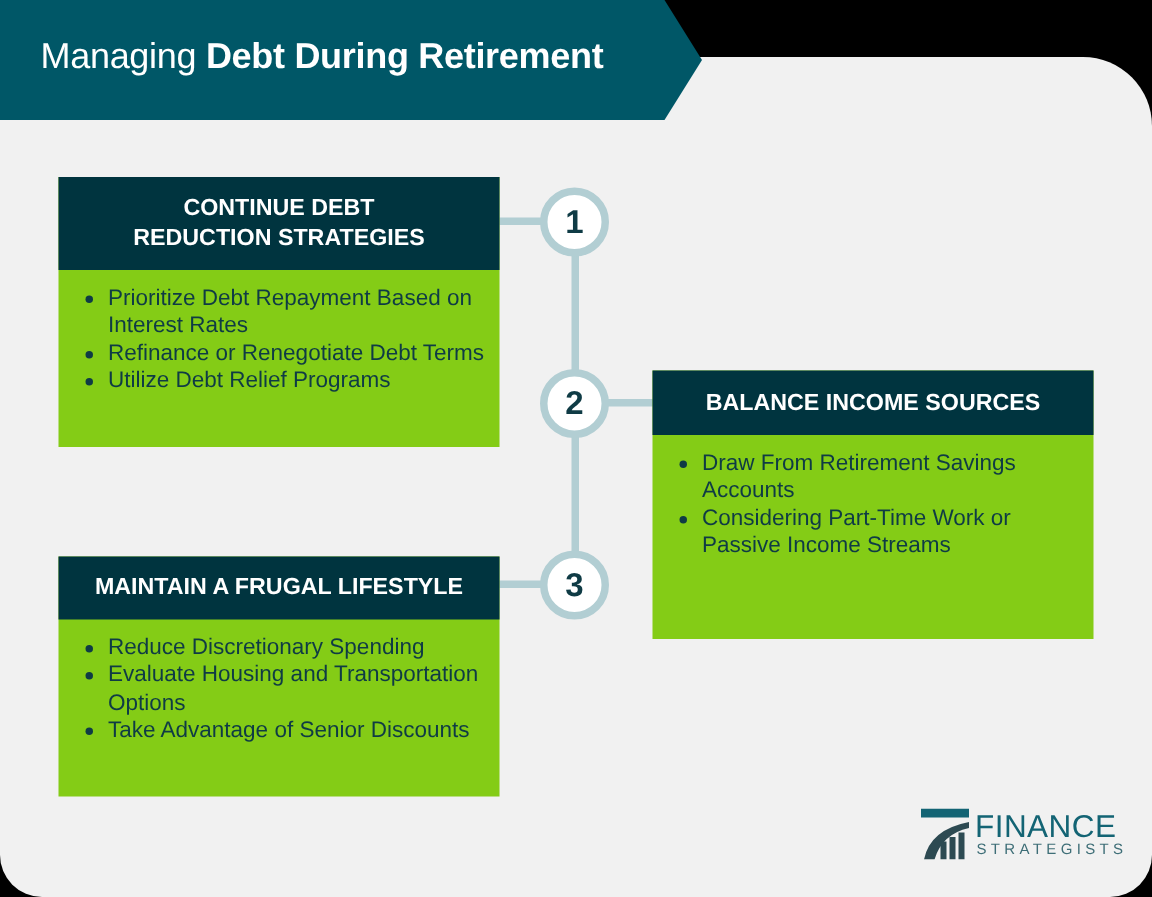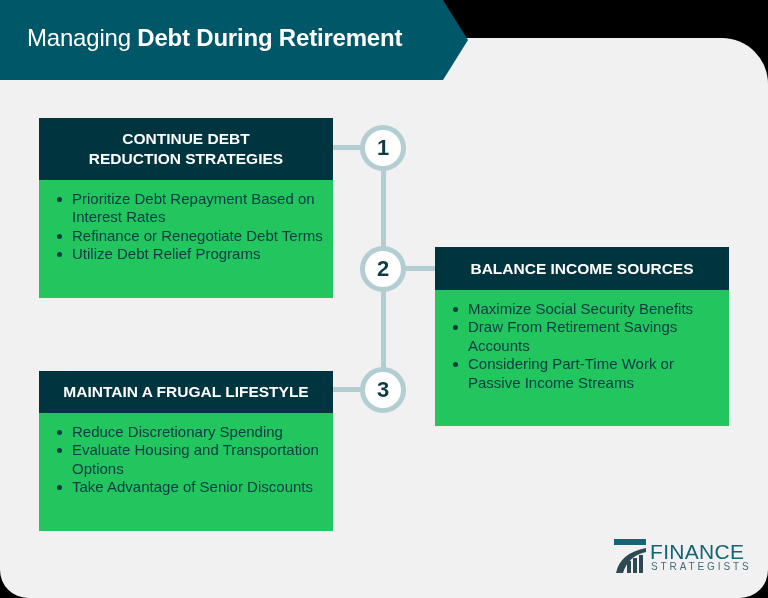--- a/index.html
+++ b/index.html
@@ -21,21 +21,21 @@
       background: #005767;
       clip-path: polygon(0 0, 443px 0, 468px 40px, 443px 80px, 0 80px);
     }
     .banner-title {
       position: absolute; left: 27px; top: 24px; color: #ffffff; font-size: 24px;
       white-space: nowrap; letter-spacing: -0.2px;
     }
     .banner-title .light { font-weight: normal; }
     .banner-title .bold { font-weight: bold; margin-top: 42px; }
 
-    .card { position: absolute; background: #22c55e; }
+    .card { position: absolute; background: #84cc16; }
     .card-head {
       background: #00343f; color: #ffffff; font-weight: bold; font-size: 15.5px;
       text-align: center; display: flex; align-items: center; justify-content: center;
       line-height: 20px; padding: 0 3px; box-sizing: border-box;
     }
     .card ul { list-style: none; margin: 0; padding: 10px 10px 0 33px; }
     .card li {
       position: relative; color: #0f3b45; font-weight: normal; font-size: 15px;
       line-height: 18.4px;
     }
@@ -95,21 +95,20 @@
   <ul>
     <li>Prioritize Debt Repayment Based on Interest Rates</li>
     <li>Refinance or Renegotiate Debt Terms</li>
     <li>Utilize Debt Relief Programs</li>
   </ul>
 </div>
 
 <div class="card" style="left:435px; top:247px; width:294px; height:179px;">
   <div class="card-head" style="height:43px;">BALANCE INCOME SOURCES</div>
   <ul>
-    <li>Maximize Social Security Benefits</li>
     <li>Draw From Retirement Savings Accounts</li>
     <li>Considering Part-Time Work or Passive Income Streams</li>
   </ul>
 </div>
 
 <div class="card" style="left:39px; top:371px; width:294px; height:160px;">
   <div class="card-head" style="height:42px;">MAINTAIN A FRUGAL LIFESTYLE</div>
   <ul>
     <li>Reduce Discretionary Spending</li>
     <li>Evaluate Housing and Transportation Options</li>

